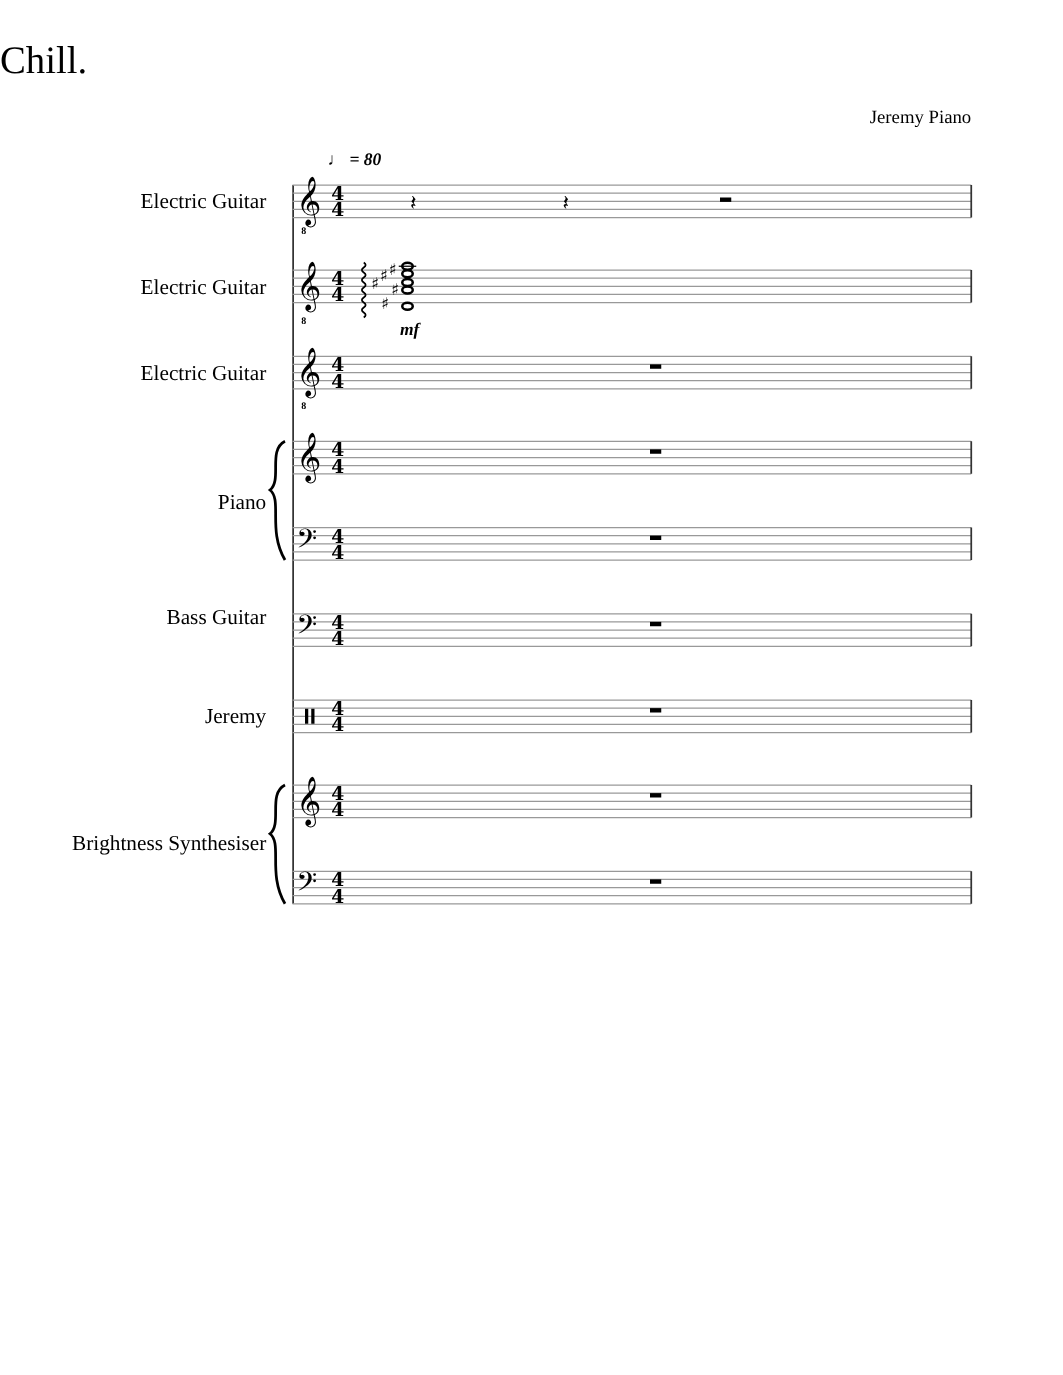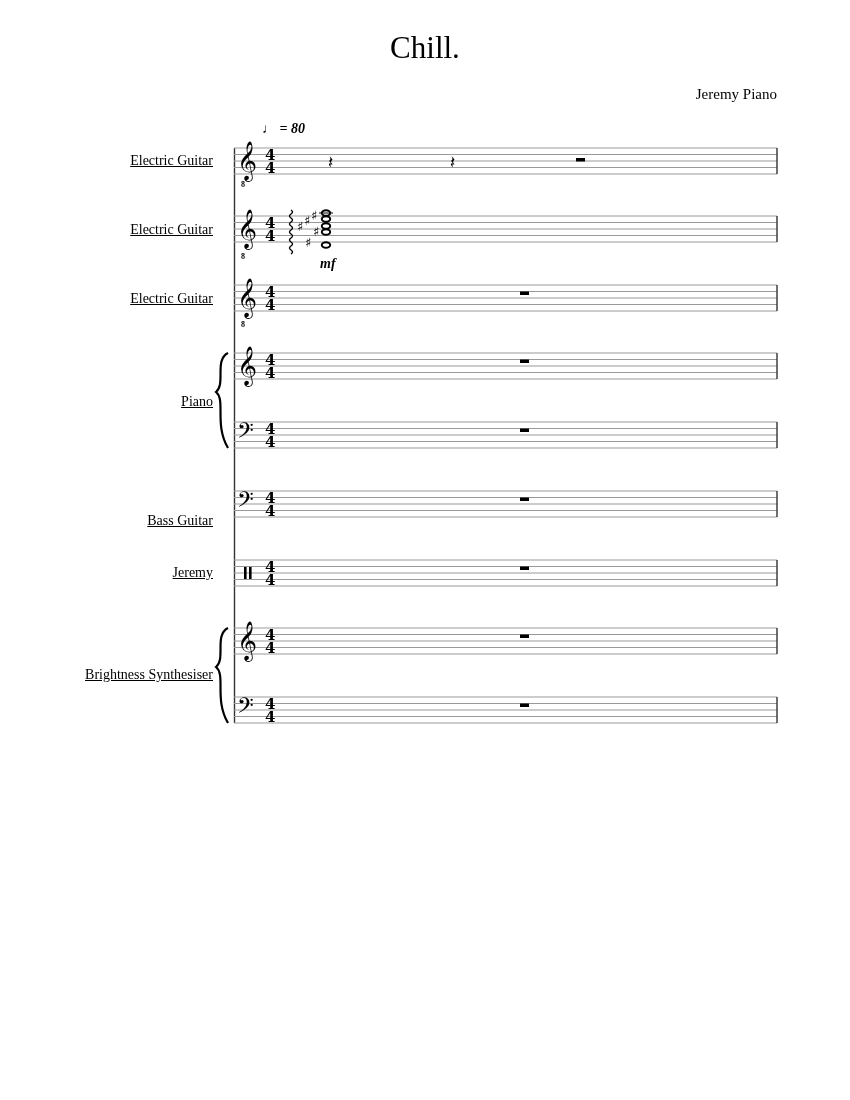--- a/index.html
+++ b/index.html
@@ -1,38 +1,38 @@
 <!DOCTYPE html>
 <html><head>
   <meta charset="utf-8">
   <style>
     html, body { margin: 0; padding: 0; background: #ffffff; }
     body { width: 850px; height: 1100px; position: relative; overflow: hidden; font-family: "Liberation Serif", "DejaVu Serif", serif; color: #000; }
-    .title { position: absolute; left: 0; width: 850px; top: 28px; text-align: center; font-size: 31px; line-height: 40px; }
+    .title { position: absolute; left: 0; width: 850px; top: 28px; text-align: left; font-size: 31px; line-height: 40px; }
     .composer { position: absolute; right: 73px; top: 85px; font-size: 15px; line-height: 18px; }
     .tempo { position: absolute; left: 262px; top: 121px; font-size: 14px; font-weight: bold; line-height: 16px; font-style: italic; }
     .tempo .note { font-weight: normal; font-size: 14px; }
-    .inst-label { position: absolute; right: 637px; font-size: 14px; line-height: 18px; white-space: nowrap; text-align: right; text-decoration: underline; }
+    .inst-label { position: absolute; right: 637px; font-size: 17px; line-height: 18px; white-space: nowrap; text-align: right; }
     svg.score { position: absolute; left: 0; top: 0; }
   </style>
 </head>
 <body>
 
 <div class="title">Chill.</div>
 <div class="composer">Jeremy Piano</div>
 <div class="tempo">
   <span class="note">♩</span>
   <span>= 80</span>
 </div>
 
 <div class="inst-label" style="top:152px">Electric Guitar</div>
 <div class="inst-label" style="top:221px">Electric Guitar</div>
 <div class="inst-label" style="top:290px">Electric Guitar</div>
 <div class="inst-label" style="top:393px">Piano</div>
-<div class="inst-label" style="top:512px">Bass Guitar</div>
+<div class="inst-label" style="top:485px">Bass Guitar</div>
 <div class="inst-label" style="top:564px">Jeremy</div>
 <div class="inst-label" style="top:666px">Brightness Synthesiser</div>
 
 <svg class="score" width="850" height="1100" viewBox="0 0 850 1100" xmlns="http://www.w3.org/2000/svg">
   <defs>
     <g id="staff5">
       <line x1="0" y1="0" x2="543" y2="0" stroke="#999" stroke-width="1"></line>
       <line x1="0" y1="6.5" x2="543" y2="6.5" stroke="#999" stroke-width="1"></line>
       <line x1="0" y1="13" x2="543" y2="13" stroke="#999" stroke-width="1"></line>
       <line x1="0" y1="19.5" x2="543" y2="19.5" stroke="#999" stroke-width="1"></line>

